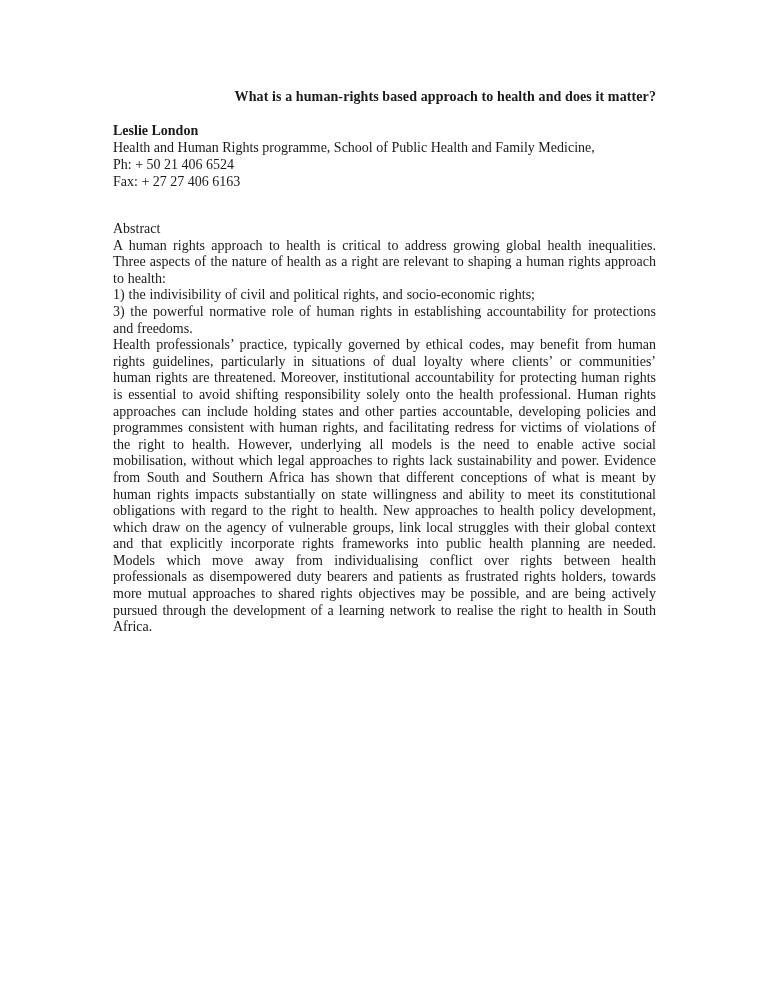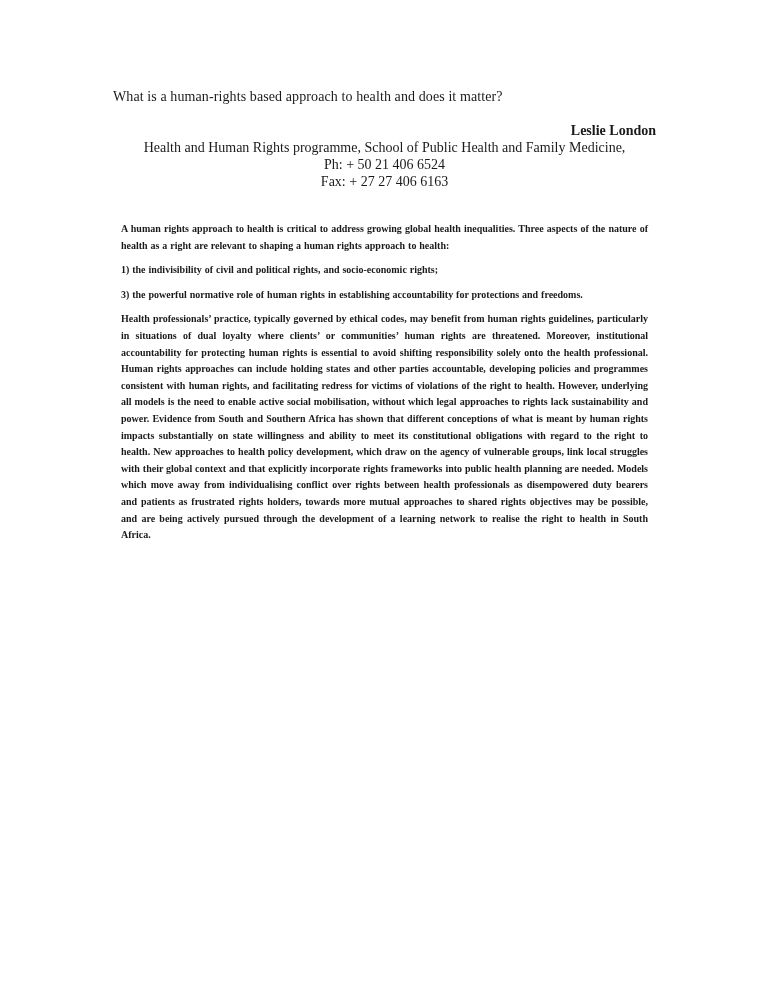--- a/index.html
+++ b/index.html
@@ -16,54 +16,52 @@
   }
   .page {
     box-sizing: border-box;
     width: 768px;
     height: 994px;
     padding: 88px 112px 40px 113px;
     background: #ffffff;
   }
   .title {
     font-size: 14px;
-    font-weight: normal;
-    text-align: left;
+    font-weight: bold;
+    text-align: right;
     margin: 0 0 17px 0;
     line-height: 17px;
     letter-spacing: 0.1px;
   }
   .author {
     font-size: 14px;
     font-weight: bold;
-    text-align: right;
+    text-align: left;
     margin: 0;
     line-height: 17px;
   }
   .center-line {
     font-size: 14px;
-    text-align: center;
     margin: 0;
     line-height: 17px;
   }
   .abstract-block {
     margin-top: 31px;
   }
   .abstract-heading {
     font-size: 14px;
     line-height: 16.6px;
     margin: 0;
   }
   .para {
-    font-size: 10px;
+    font-size: 14px;
     line-height: 16.6px;
     text-align: justify;
-    margin: 8px;
+    margin: 0;
     word-spacing: 0.4px;
-    font-weight: bold;
   }
 </style>
 </head>
 <body>
 
 <div class="page">
 
   <h1 class="title">What is a human-rights based approach to health and does it matter?</h1>
 
   <div class="author">Leslie London</div>
@@ -71,20 +69,21 @@
   <div class="center-line">Health and Human Rights programme, School of Public Health and Family Medicine,</div>
 
 
   <div class="center-line">Ph: + 50 21 406 6524</div>
 
   <div class="center-line">Fax: + 27 27 406 6163</div>
 
 
   <div class="abstract-block">
 
+    <div class="abstract-heading">Abstract</div>
 
     <p class="para">A human rights approach to health is critical to address growing global health inequalities. Three aspects of the nature of health as a right are relevant to shaping a human rights approach to health:</p>
 
     <p class="para">1) the indivisibility of civil and political rights, and socio-economic rights;</p>
 
 
     <p class="para">3) the powerful normative role of human rights in establishing accountability for protections and freedoms.</p>
 
     <p class="para">Health professionals’ practice, typically governed by ethical codes, may benefit from human rights guidelines, particularly in situations of dual loyalty where clients’ or communities’ human rights are threatened. Moreover, institutional accountability for protecting human rights is essential to avoid shifting responsibility solely onto the health professional. Human rights approaches can include holding states and other parties accountable, developing policies and programmes consistent with human rights, and facilitating redress for victims of violations of the right to health. However, underlying all models is the need to enable active social mobilisation, without which legal approaches to rights lack sustainability and power. Evidence from South and Southern Africa has shown that different conceptions of what is meant by human rights impacts substantially on state willingness and ability to meet its constitutional obligations with regard to the right to health. New approaches to health policy development, which draw on the agency of vulnerable groups, link local struggles with their global context and that explicitly incorporate rights frameworks into public health planning are needed. Models which move away from individualising conflict over rights between health professionals as disempowered duty bearers and patients as frustrated rights holders, towards more mutual approaches to shared rights objectives may be possible, and are being actively pursued through the development of a learning network to realise the right to health in South Africa.</p>
 

